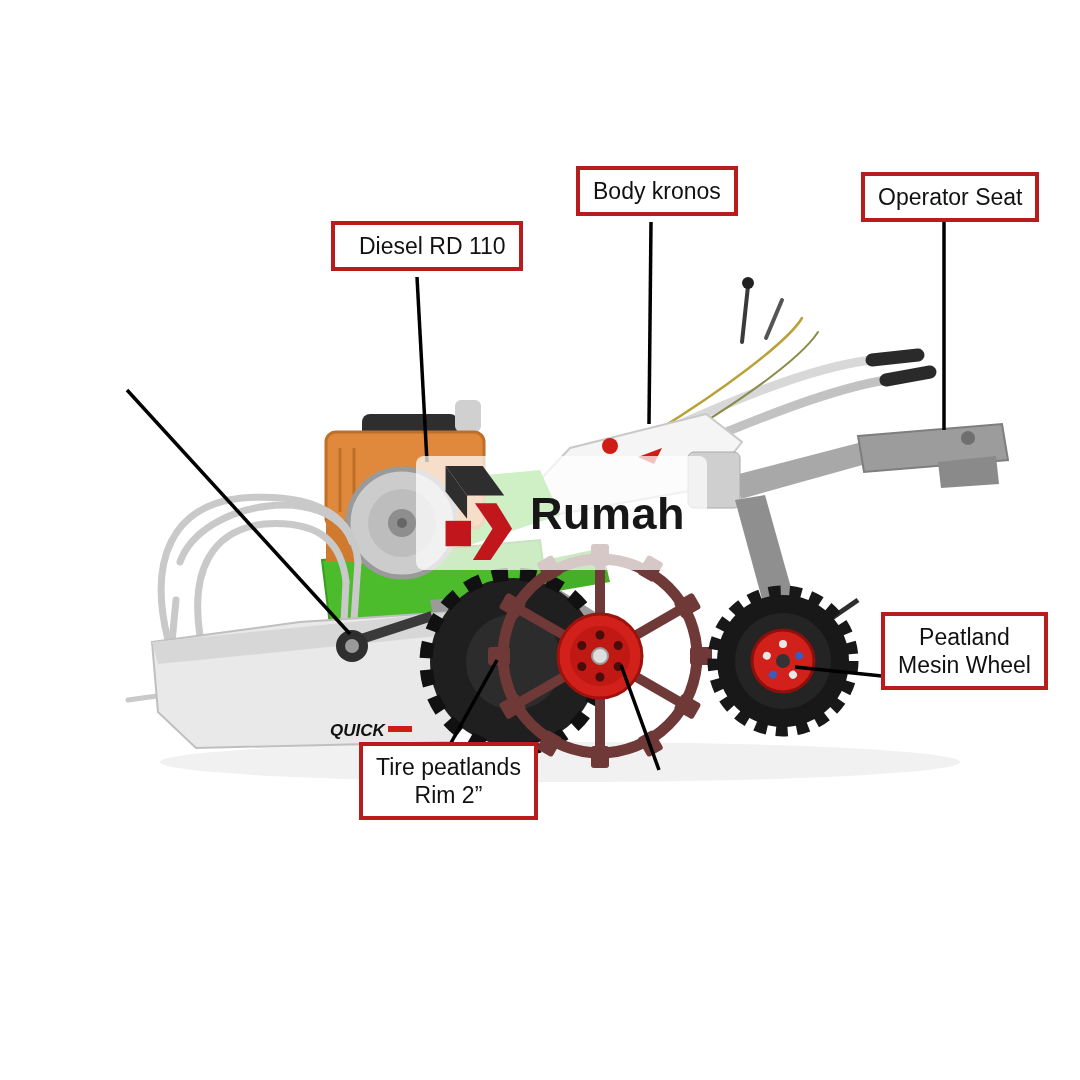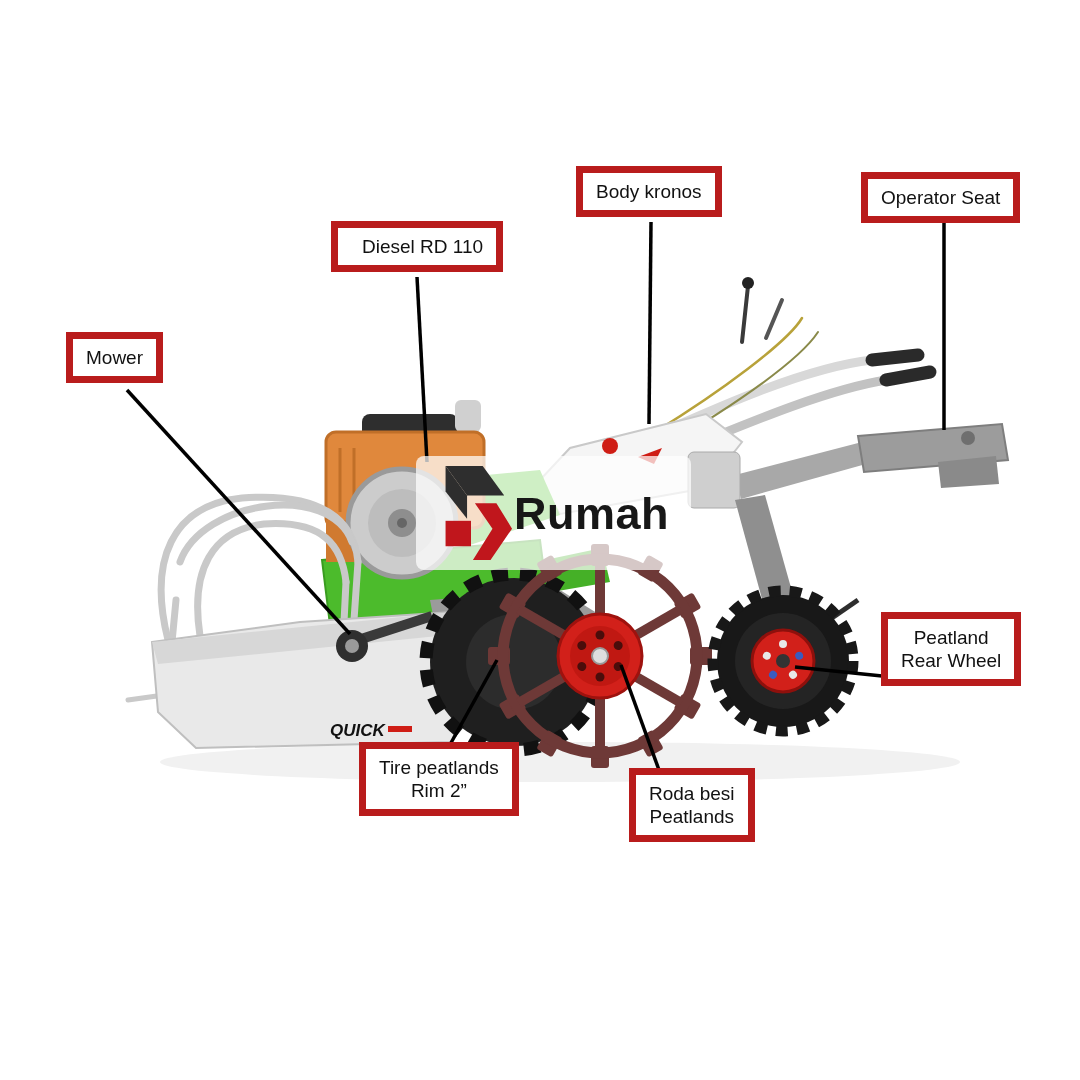--- a/index.html
+++ b/index.html
@@ -2,28 +2,28 @@
 <html><head>
 <meta charset="utf-8">
 <style>
   html,body { margin:0; padding:0; background:#ffffff; }
   .stage {
     position:relative; width:1080px; height:1080px; background:#ffffff;
     font-family:"Liberation Sans", sans-serif; overflow:hidden;
   }
   svg.layer { position:absolute; left:0; top:0; z-index:1; }
   .label {
-    position:absolute; z-index:3; background:#ffffff; border:7px solid #b91c1c;
-    padding:7px 13px; text-align:center; font-size:19px; color:#111111;
+    position:absolute; z-index:3; background:#ffffff; border:4px solid #b91c1c;
+    padding:7px 13px; text-align:center; font-size:23px; color:#111111;
     line-height:1.22; white-space:nowrap;
   }
   .label .label-line { display:block; }
   .watermark {
     position:absolute; z-index:4; left:416px; top:456px;
-    display:flex; align-items:center; 
+    display:flex; align-items:center; gap:16px;
     background:rgba(255,255,255,0.72); padding:8px 22px 8px 10px; border-radius:8px;
   }
   .watermark-text { font-weight:bold; font-size:45px; line-height:1.0; color:#171717; letter-spacing:0.5px; }
   .watermark-text span { display:block; }
 </style>
 </head>
 <body>
 
 <div class="stage">
 
@@ -163,50 +163,43 @@
       <line x1="127" y1="390" x2="350" y2="634"></line>
       <line x1="417" y1="277" x2="427" y2="462"></line>
       <line x1="651" y1="222" x2="649" y2="424"></line>
       <line x1="944" y1="213" x2="944" y2="430"></line>
       <line x1="882" y1="676" x2="795" y2="667"></line>
       <line x1="447" y1="750" x2="497" y2="660"></line>
       <line x1="659" y1="770" x2="621" y2="665"></line>
     </g>
   </svg>
 
-  <div class="label" style="left:66px; top:332px;">
-    <span class="label-line">Mower</span>
-  </div>
 
   <div class="label" style="left:331px; top:221px;padding-left:24px;">
     <span class="label-line">Diesel RD 110</span>
   </div>
 
   <div class="label" style="left:576px; top:166px;">
     <span class="label-line">Body kronos</span>
   </div>
 
   <div class="label" style="left:861px; top:172px;">
     <span class="label-line">Operator Seat</span>
   </div>
 
   <div class="label" style="left:881px; top:612px;">
     <span class="label-line">Peatland</span>
-    <span class="label-line">Rear Wheel</span>
+    <span class="label-line">Mesin Wheel</span>
   </div>
 
   <div class="label" style="left:359px; top:706px;margin-top:36px;">
     <span class="label-line">Tire peatlands</span>
     <span class="label-line">Rim 2”</span>
   </div>
 
-  <div class="label" style="left:629px; top:768px;">
-    <span class="label-line">Roda besi</span>
-    <span class="label-line">Peatlands</span>
-  </div>
 
   <div class="watermark">
     <svg width="88" height="98" viewBox="0 0 90 100">
       <polygon points="20,2 58,2 80,32 42,32" fill="#2e2e2e"></polygon>
       <polygon points="20,2 42,32 42,56 20,28" fill="#2e2e2e"></polygon>
       <polygon points="20,58 46,58 46,84 20,84" fill="#c0161c"></polygon>
       <polygon points="50,40 72,40 88,66 66,98 48,98 68,66" fill="#c0161c"></polygon>
     </svg>
     <div class="watermark-text">
       <span>Rumah</span>

